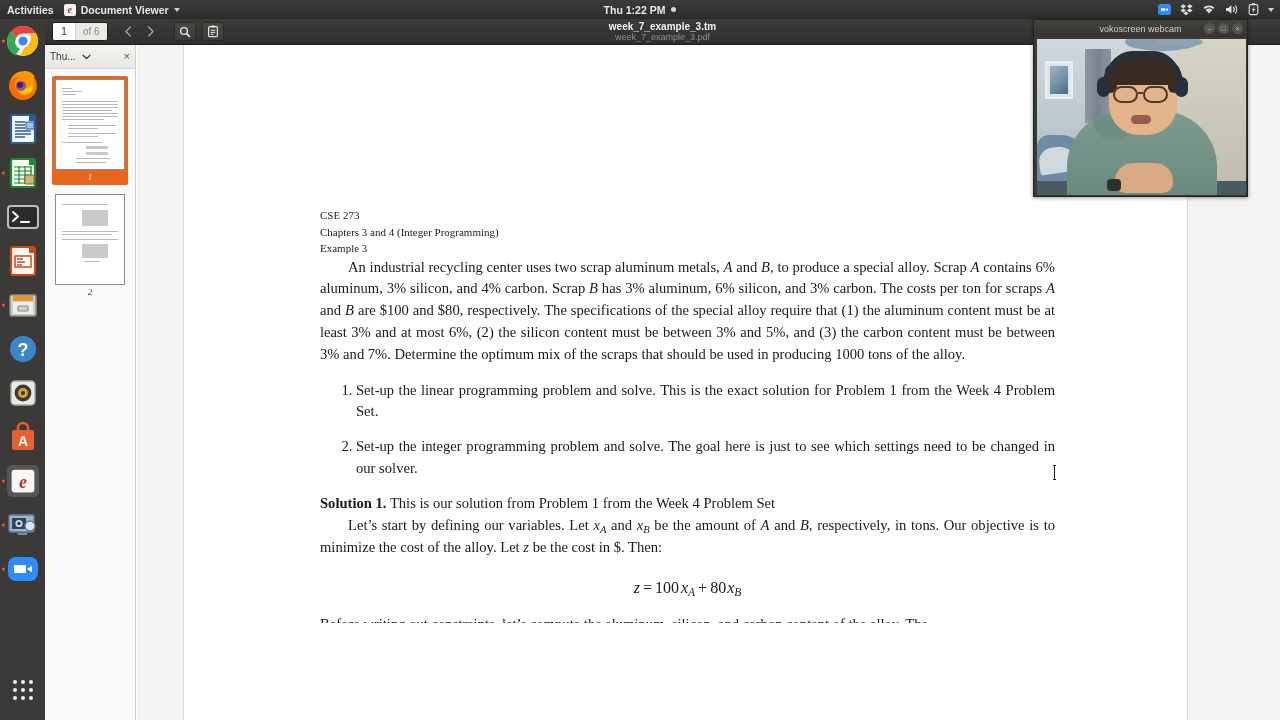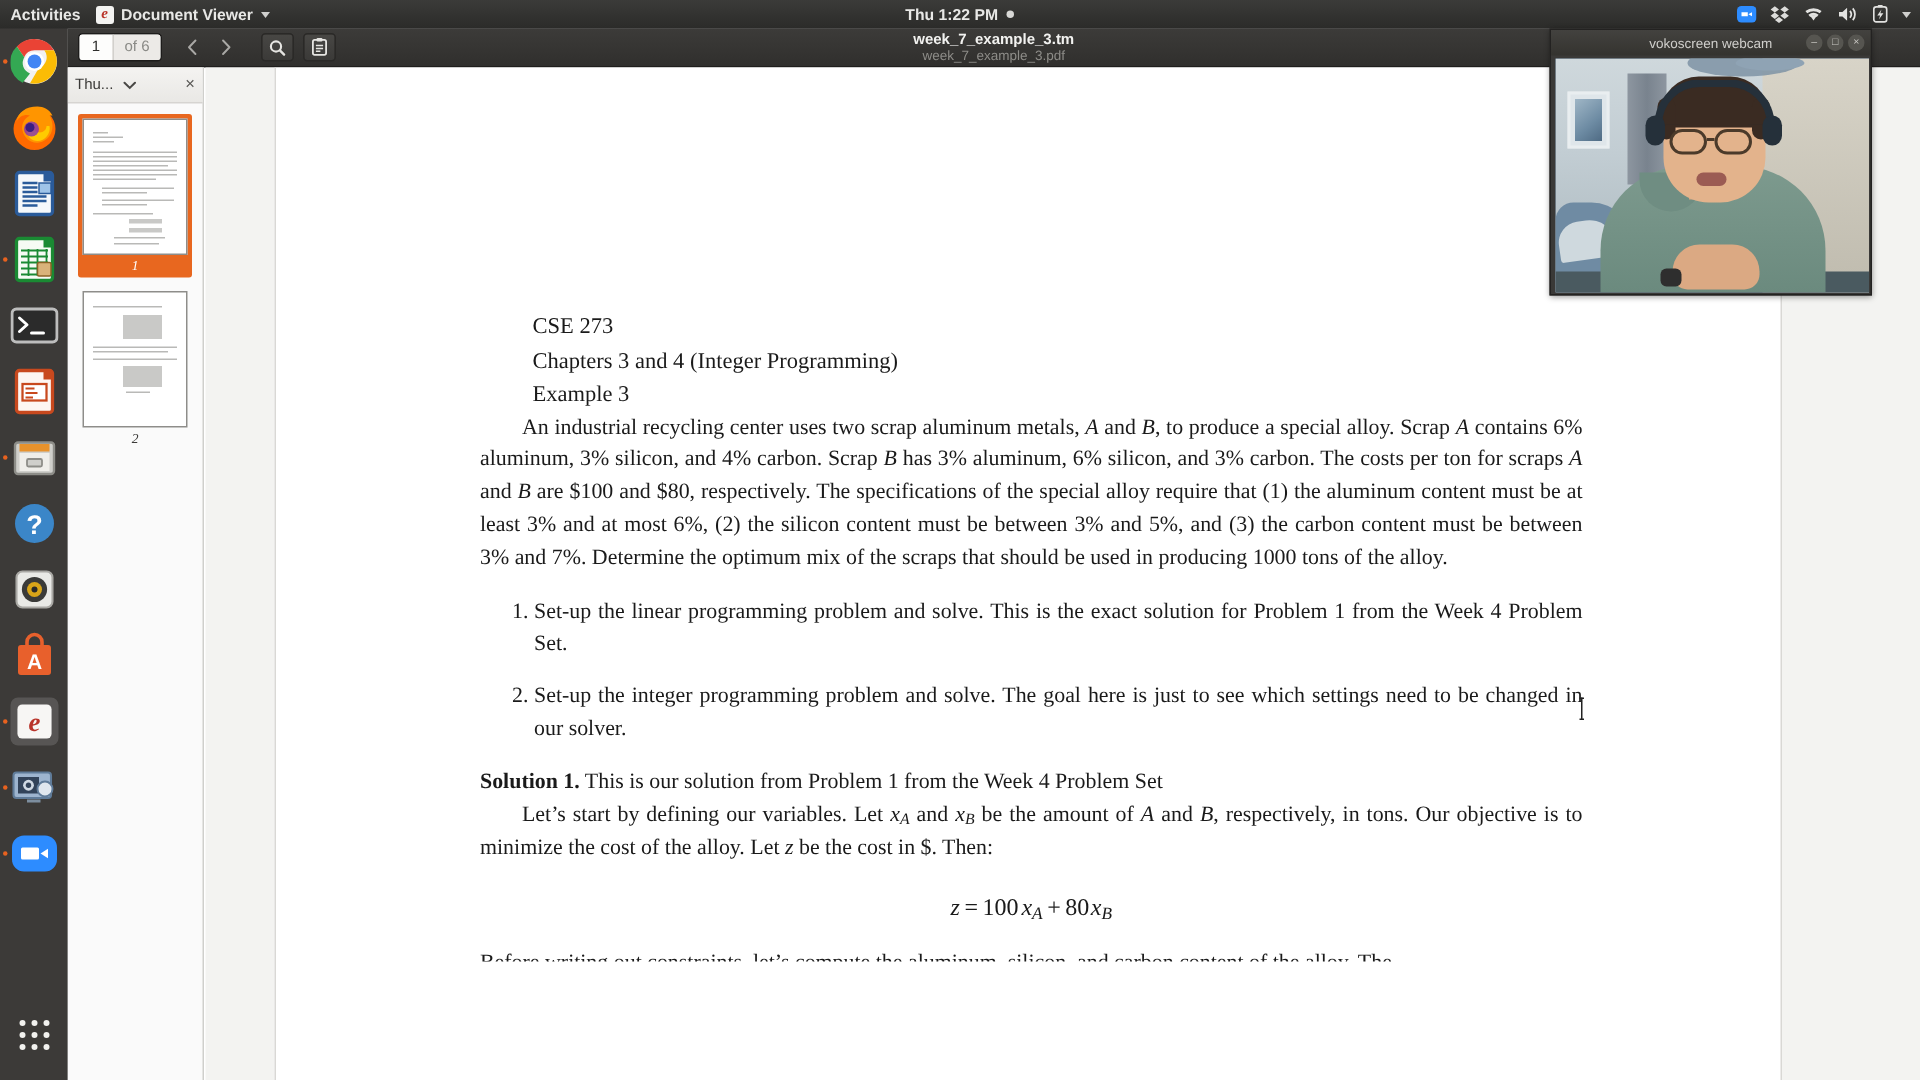--- a/index.html
+++ b/index.html
@@ -121,21 +121,21 @@
   #page {
     position:absolute; left:46px; top:0px; width:1005px; height:760px;
     background:#ffffff; border:1px solid #d9d8d5; border-top:none;
   }
   .doc{
     font-family:"Liberation Serif", serif;
     color:#1a1a1a;
     padding:0;
   }
   .doc-inner{ position:absolute; left:136px; top:162px; width:735px; }
-  .hdr-line{ font-size:15px; line-height:1.50;margin-left:35px; }
+  .hdr-line{ font-size:11px; line-height:1.50; }
   .para{ font-size:14.6px; line-height:1.495; text-align:justify; margin-top:12px; }
   .para.tight{ margin-top:0; }
   .para b{ font-weight:bold; }
   .indent{ text-indent:28px; }
   i.var{ font-family:"Liberation Serif",serif; font-style:italic; }
   .sub{ font-size:0.72em; vertical-align:-0.25em; font-style:italic; }
   ol.steps{ margin:14px 0 0 0; padding-left:36px; }
   ol.steps li{ font-size:14.6px; line-height:1.495; text-align:justify; margin-bottom:13px; }
   .eq{ text-align:center; font-size:16px; margin-top:20px; }
   .cutline{ font-size:14.6px; margin-top:18px; overflow:hidden; height:7px; text-align:justify;}

